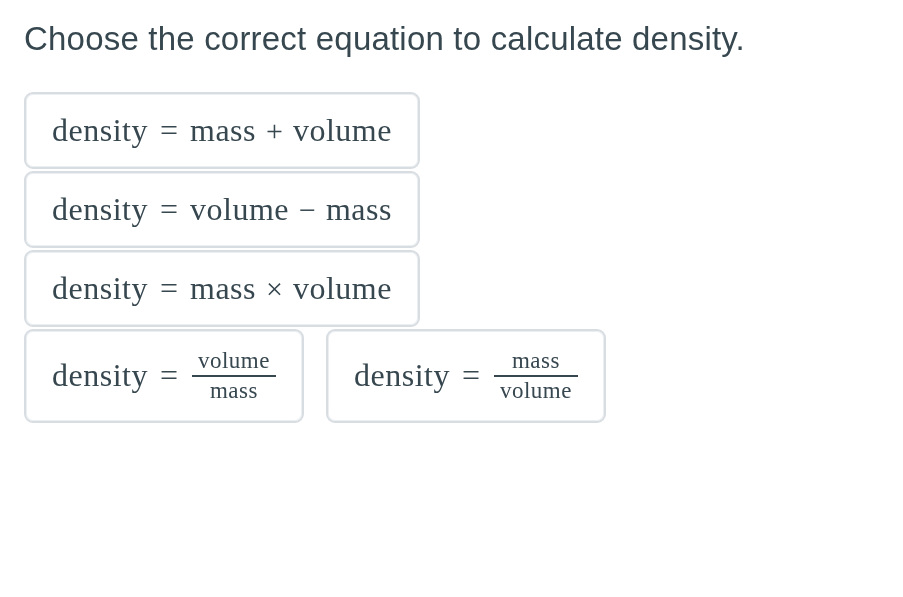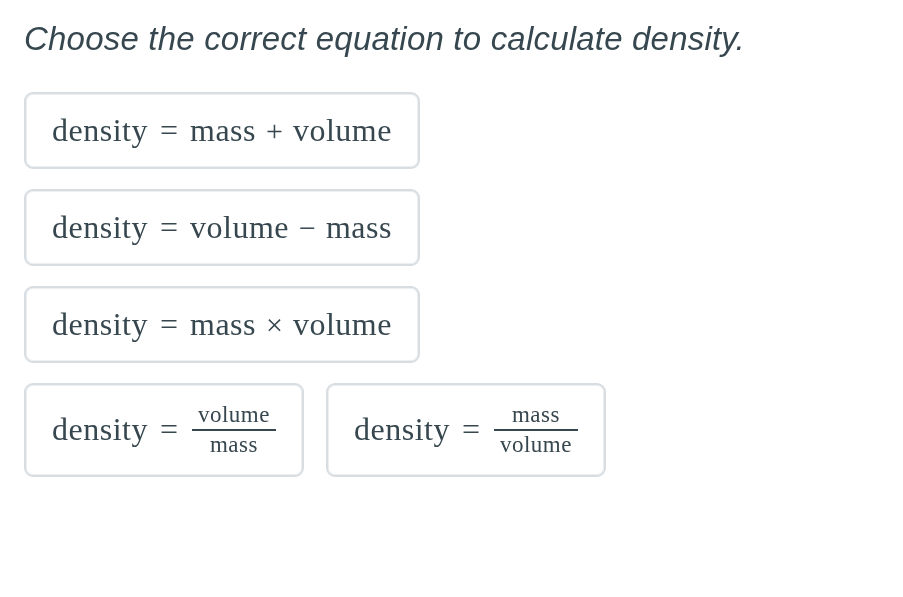--- a/index.html
+++ b/index.html
@@ -12,26 +12,25 @@
       background: #ffffff;
       padding: 20px 24px;
       width: 903px;
     }
     .question {
       font-size: 33px;
       color: #37474f;
       margin-bottom: 34px;
       font-weight: 400;
       letter-spacing: 0.2px;
-      font-style: italic;
     }
     .options {
       display: flex;
       flex-direction: column;
-      gap: 20px;
+      gap: 2px;
       align-items: flex-start;
     }
     .row {
       display: flex;
       gap: 22px;
       align-items: flex-start;
     }
     .option {
       border: 2px solid #d8dde2;
       border-radius: 9px;

